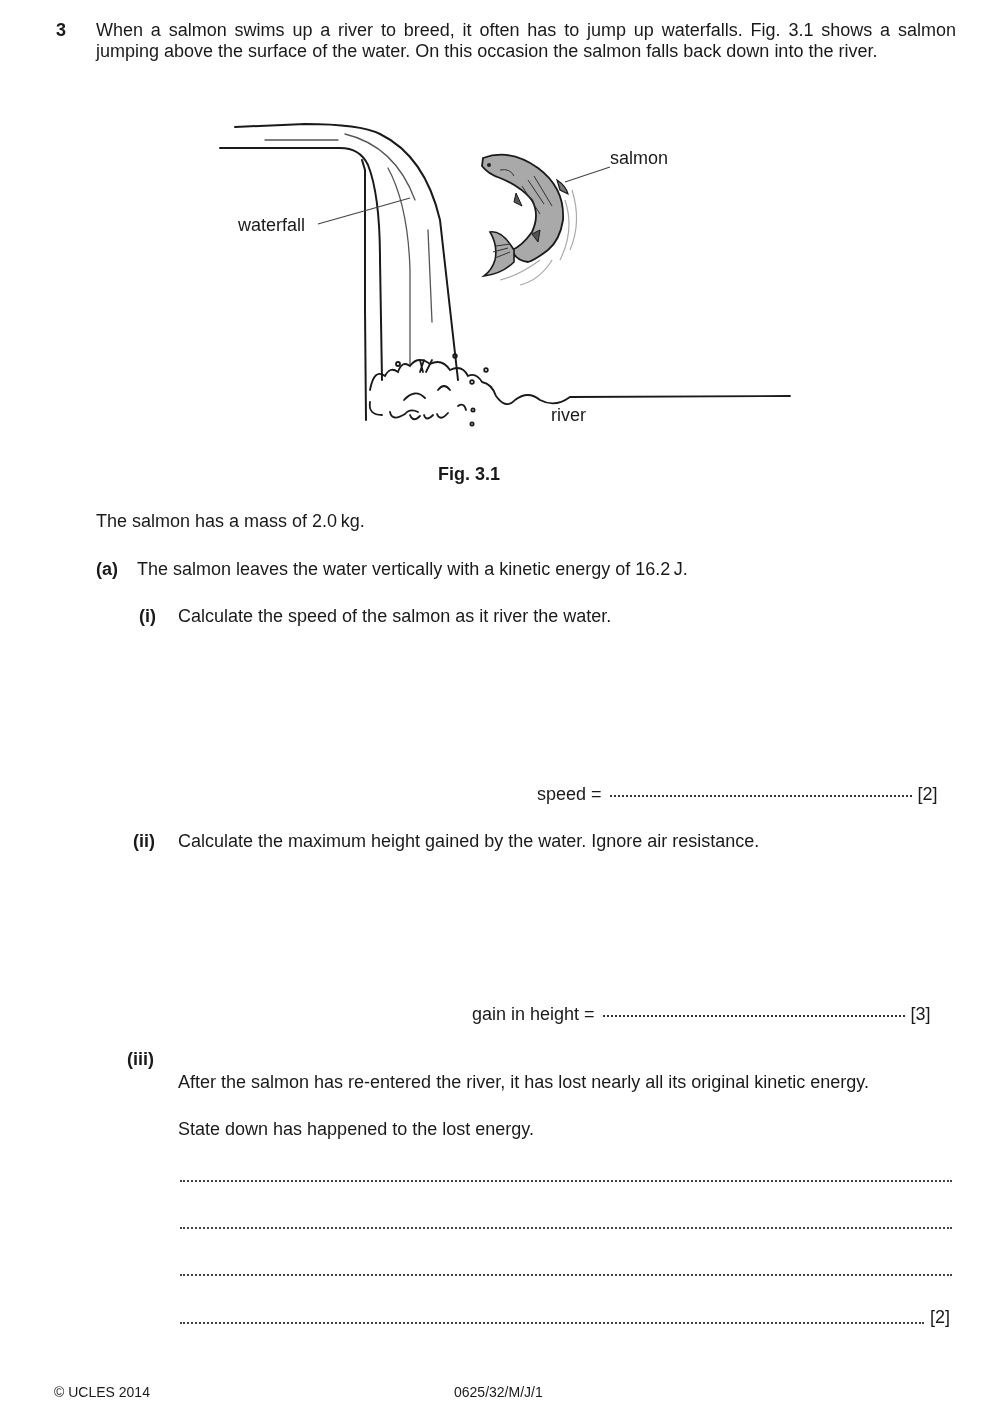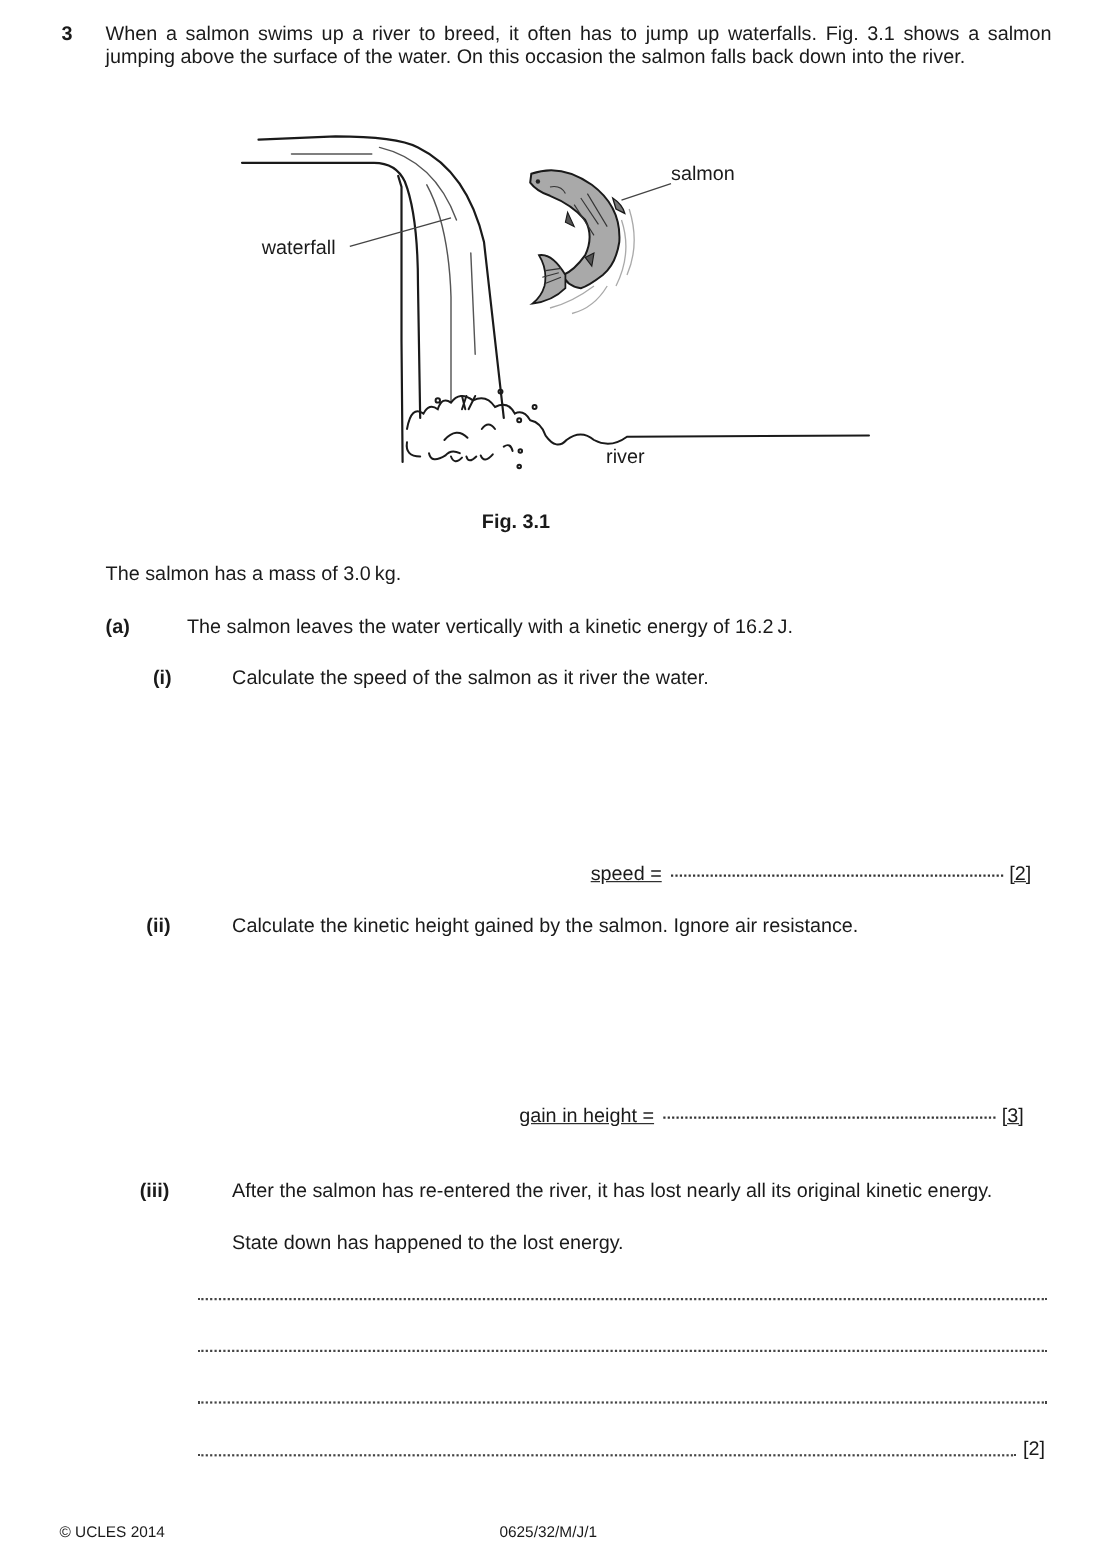--- a/index.html
+++ b/index.html
@@ -43,27 +43,25 @@
     .mass {
       left: 96px; top: 511px;
       font-size: 18px;
     }
     .part-label {
       font-weight: bold;
       font-size: 18px;
     }
     .part-text {
       font-size: 18px;
-      margin-left: 33px;
     }
     .answer-line {
       display: flex;
       align-items: baseline;
       font-size: 18px;
-      text-decoration: underline;
     }
     .dots {
       display: inline-block;
       border-bottom: 2px dotted #333;
       height: 0;
       margin: 0 6px 0 8px;
       position: relative;
       top: -3px;
     }
     .write-line {
@@ -158,44 +156,44 @@
       <circle cx="279" cy="55" r="2" fill="#222"></circle>
     </g>
 
     <line x1="355" y1="72" x2="400" y2="57" stroke="#444" stroke-width="1.2"></line>
     <text x="400" y="54">salmon</text>
   </svg>
 </div>
 
 <div class="abs fig-caption">Fig. 3.1</div>
 
-<div class="abs mass">The salmon has a mass of 3.0 kg.</div>
+<div class="abs mass">The salmon has a mass of 2.0 kg.</div>
 
 <div class="abs part-label" style="left:96px; top:559px;">(a)</div>
 <div class="abs part-text" style="left:137px; top:559px;">The salmon leaves the water vertically with a kinetic energy of 16.2 J.</div>
 
 <div class="abs part-label" style="left:139px; top:606px;">(i)</div>
 <div class="abs part-text" style="left:178px; top:606px;">Calculate the speed of the salmon as it river the water.</div>
 
 <div class="abs answer-line" style="left:537px; top:784px;">
   <span>speed =</span>
   <span class="dots" style="width:302px;"></span>
   <span>[2]</span>
 </div>
 
 <div class="abs part-label" style="left:133px; top:831px;">(ii)</div>
-<div class="abs part-text" style="left:178px; top:831px;">Calculate the kinetic height gained by the salmon. Ignore air resistance.</div>
+<div class="abs part-text" style="left:178px; top:831px;">Calculate the maximum height gained by the water. Ignore air resistance.</div>
 
 <div class="abs answer-line" style="left:472px; top:1004px;">
   <span>gain in height =</span>
   <span class="dots" style="width:302px;"></span>
   <span>[3]</span>
 </div>
 
-<div class="abs part-label" style="left:127px; top:1072px;">(iii)</div>
+<div class="abs part-label" style="left:127px; top:1049px;">(iii)</div>
 <div class="abs part-text" style="left:178px; top:1072px;">After the salmon has re-entered the river, it has lost nearly all its original kinetic energy.</div>
 <div class="abs part-text" style="left:178px; top:1119px;">State down has happened to the lost energy.</div>
 
 <div class="abs write-line" style="left:180px; top:1180px; width:772px;"></div>
 <div class="abs write-line" style="left:180px; top:1227px; width:772px;"></div>
 <div class="abs write-line" style="left:180px; top:1274px; width:772px;"></div>
 <div class="abs write-line" style="left:180px; top:1322px; width:744px;"></div>
 <div class="abs" style="left:930px; top:1307px;">[2]</div>
 
 <div class="abs footer" style="left:54px;">© UCLES 2014</div>

